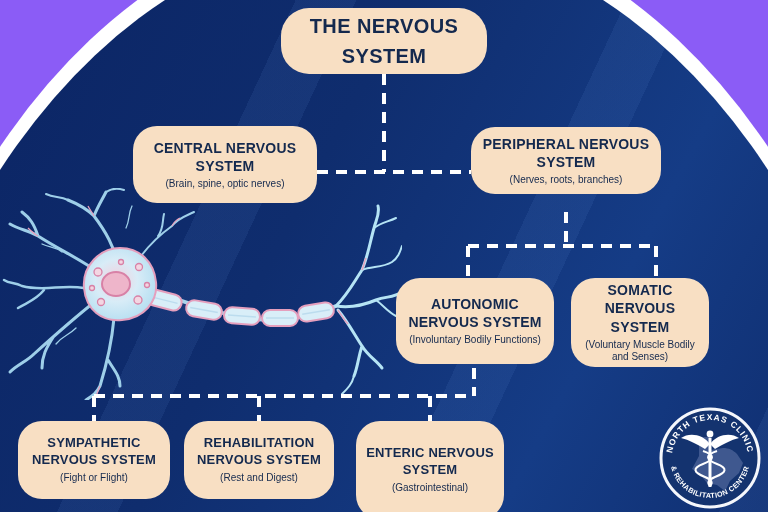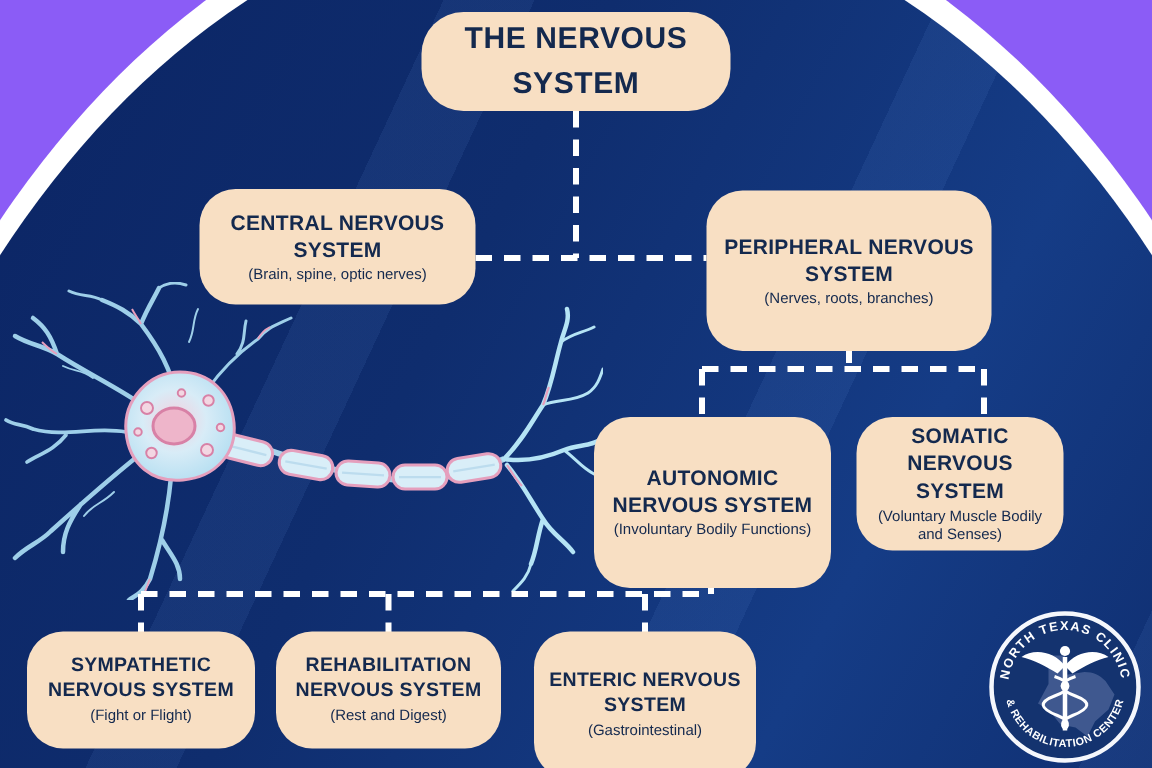--- a/index.html
+++ b/index.html
@@ -139,26 +139,26 @@
 
   <div class="node node--title" style="left:281px;top:8px;width:206px;height:66px;">
     <div class="head">THE NERVOUS SYSTEM</div>
   </div>
 
   <div class="node" style="left:133px;top:126px;width:184px;height:77px;">
     <div class="head">CENTRAL NERVOUS SYSTEM</div>
     <div class="sub">(Brain, spine, optic nerves)</div>
   </div>
 
-  <div class="node" style="left:471px;top:127px;width:190px;height:107px;">
+  <div class="node" style="left:471px;top:127px;width:190px;height:67px;">
     <div class="head">PERIPHERAL NERVOUS SYSTEM</div>
     <div class="sub">(Nerves, roots, branches)</div>
   </div>
 
-  <div class="node" style="left:396px;top:278px;width:158px;height:114px;text-align:center;">
+  <div class="node" style="left:396px;top:278px;width:158px;height:86px;text-align:center;">
     <div class="head">AUTONOMIC NERVOUS SYSTEM</div>
     <div class="sub">(Involuntary Bodily Functions)</div>
   </div>
 
   <div class="node" style="left:571px;top:278px;width:138px;height:89px;">
     <div class="head">SOMATIC NERVOUS SYSTEM</div>
     <div class="sub">(Voluntary Muscle Bodily and Senses)</div>
   </div>
 
   <div class="node row3" style="left:18px;top:421px;width:152px;height:78px;">

